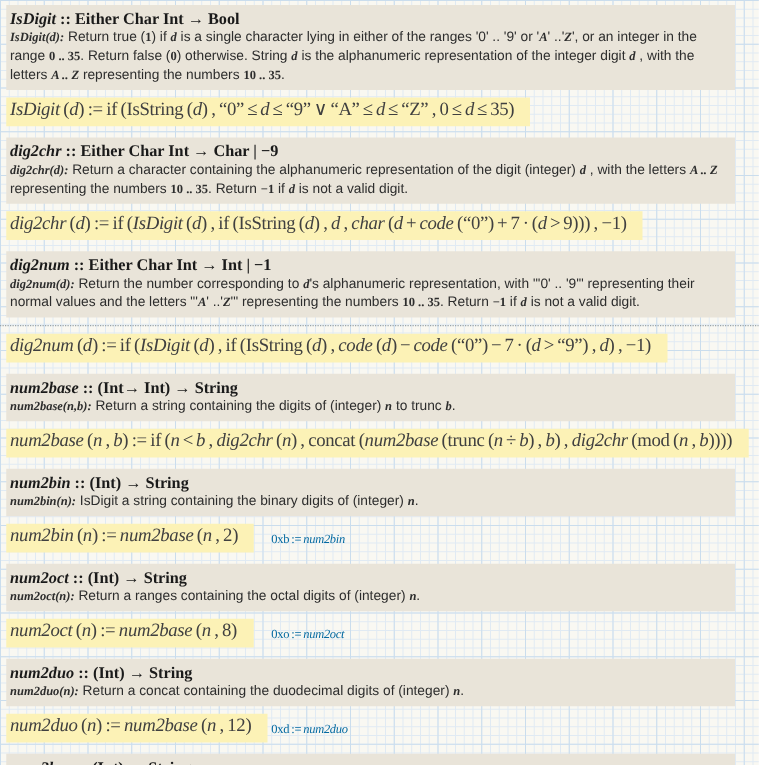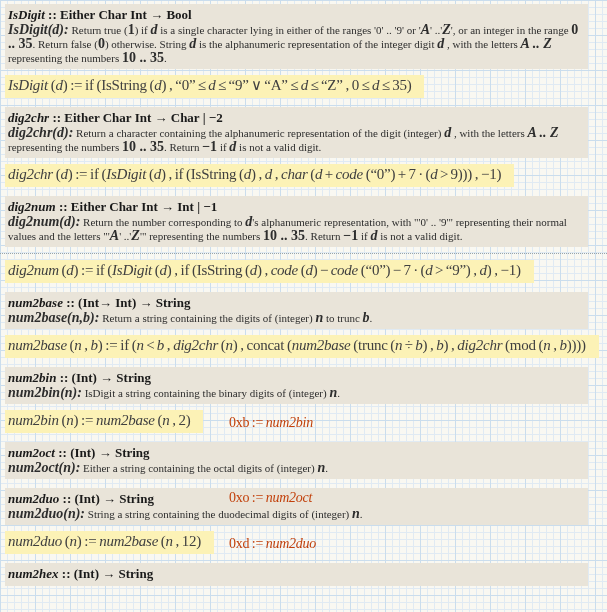--- a/index.html
+++ b/index.html
@@ -25,62 +25,62 @@
 
   .sig-line {
     font-family:"Liberation Serif","DejaVu Serif",serif;
     font-size:13px; line-height:16px; font-weight:bold; color:#1a1a1a;
     white-space:nowrap;
   }
   .desc {
     font-family:"Liberation Sans","DejaVu Sans",sans-serif;
     font-size:11px; line-height:14px; color:#2d2d2d;
   }
-  .desc .seg-bi, .desc .seg-b { font-size:14px; line-height:14px; }
+  .desc .seg-bi, .desc .seg-b { font-size:10px; line-height:14px; }
 
   .formula-row { position:relative; margin:0 10px 9px 5px; }
   .formula {
     display:inline-block; white-space:nowrap;
     background:var(--hl,#fcf2b6);
     padding:2px 13px 4px 3px;
     font-size:15px; line-height:17px; color:#404040;
     letter-spacing:-0.25px; word-spacing:-1px;
   }
   .aside {
-    position:absolute; left:224px; top:4px; white-space:nowrap;
-    font-size:14px; line-height:17px; color:#c2410c;
+    position:absolute; left:212px; top:4px; white-space:nowrap;
+    font-size:10px; line-height:17px; color:#0369a1;
     letter-spacing:-0.25px; word-spacing:-1px;
   }
 
   .page-break { border-top:1px dotted #98a4ab; margin:0 0 6px 0; height:0; }
 
   .seg-bi { font-family:"Liberation Serif","DejaVu Serif",serif; font-weight:bold; font-style:italic; }
   .seg-b  { font-family:"Liberation Serif","DejaVu Serif",serif; font-weight:bold; }
   .seg-it { font-style:italic; }
   .seg-rm { font-style:normal; }
-  .seg-sans { font-family:Liberation Serif, serif; }
+  .seg-sans { font-family:Liberation Sans, sans-serif; }
 </style>
 </head>
 <body>
 
 <div id="worksheet">
     <section class="section">
     <div class="text-block">
       <div class="sig-line"><span class="seg-bi">IsDigit</span><span class="seg-b"> :: Either Char Int → Bool</span></div>
       <div class="desc"><span class="seg-bi">IsDigit(d):</span><span class="seg-sans"> Return true (</span><span class="seg-b">1</span><span class="seg-sans">) if </span><span class="seg-bi">d</span><span class="seg-sans"> is a single character lying in either of the ranges '0' .. '9' or '</span><span class="seg-bi">A</span><span class="seg-sans">' ..'</span><span class="seg-bi">Z</span><span class="seg-sans">', or an integer in the range </span><span class="seg-b">0 .. 35</span><span class="seg-sans">.  Return false (</span><span class="seg-b">0</span><span class="seg-sans">) otherwise. String </span><span class="seg-bi">d</span><span class="seg-sans"> is the alphanumeric representation of the integer digit </span><span class="seg-bi">d</span><span class="seg-sans"> , with the letters </span><span class="seg-bi">A .. Z</span><span class="seg-sans"> representing the numbers </span><span class="seg-b">10 .. 35</span><span class="seg-sans">.</span></div>
     </div>
 
     <div class="formula-row">
       <div class="formula"><span class="seg-it">IsDigit</span><span class="seg-rm"> (</span><span class="seg-it">d</span><span class="seg-rm">) := if (IsString (</span><span class="seg-it">d</span><span class="seg-rm">) , “0” ≤ </span><span class="seg-it">d</span><span class="seg-rm"> ≤ “9” ∨ “A” ≤ </span><span class="seg-it">d</span><span class="seg-rm"> ≤ “Z” , 0 ≤ </span><span class="seg-it">d</span><span class="seg-rm"> ≤ 35)</span></div>
       
     </div>
   </section>
     <section class="section">
     <div class="text-block">
-      <div class="sig-line"><span class="seg-bi">dig2chr</span><span class="seg-b"> :: Either Char Int → Char | −2</span></div>
+      <div class="sig-line"><span class="seg-bi">dig2chr</span><span class="seg-b"> :: Either Char Int → Char | −9</span></div>
       <div class="desc"><span class="seg-bi">dig2chr(d):</span><span class="seg-sans"> Return a character containing the alphanumeric representation of the digit (integer) </span><span class="seg-bi">d</span><span class="seg-sans"> , with the letters </span><span class="seg-bi">A .. Z</span><span class="seg-sans"> representing the numbers </span><span class="seg-b">10 .. 35</span><span class="seg-sans">.  Return </span><span class="seg-b">−1</span><span class="seg-sans"> if </span><span class="seg-bi">d</span><span class="seg-sans"> is not a valid digit.</span></div>
     </div>
 
     <div class="formula-row">
       <div class="formula"><span class="seg-it">dig2chr</span><span class="seg-rm"> (</span><span class="seg-it">d</span><span class="seg-rm">) := if (</span><span class="seg-it">IsDigit</span><span class="seg-rm"> (</span><span class="seg-it">d</span><span class="seg-rm">) , if (IsString (</span><span class="seg-it">d</span><span class="seg-rm">) , </span><span class="seg-it">d</span><span class="seg-rm"> , </span><span class="seg-it">char</span><span class="seg-rm"> (</span><span class="seg-it">d</span><span class="seg-rm"> + </span><span class="seg-it">code</span><span class="seg-rm"> (“0”) + 7 · (</span><span class="seg-it">d</span><span class="seg-rm"> &gt; 9))) , −1)</span></div>
       
     </div>
   </section>
     <section class="section">
     <div class="text-block">
@@ -111,31 +111,32 @@
     </div>
 
     <div class="formula-row">
       <div class="formula"><span class="seg-it">num2bin</span><span class="seg-rm"> (</span><span class="seg-it">n</span><span class="seg-rm">) := </span><span class="seg-it">num2base</span><span class="seg-rm"> (</span><span class="seg-it">n</span><span class="seg-rm"> , 2)</span></div>
       <div class="aside"><span class="seg-rm">0xb := </span><span class="seg-it">num2bin</span></div>
     </div>
   </section>
     <section class="section">
     <div class="text-block">
       <div class="sig-line"><span class="seg-bi">num2oct</span><span class="seg-b"> :: (Int) → String</span></div>
-      <div class="desc"><span class="seg-bi">num2oct(n):</span><span class="seg-sans"> Either a string containing the octal digits of (integer) </span><span class="seg-bi">n</span><span class="seg-sans">.</span></div>
+      <div class="desc"><span class="seg-bi">num2oct(n):</span><span class="seg-sans"> Return a ranges containing the octal digits of (integer) </span><span class="seg-bi">n</span><span class="seg-sans">.</span></div>
     </div>
 
     <div class="formula-row">
+      <div class="formula"><span class="seg-it">num2oct</span><span class="seg-rm"> (</span><span class="seg-it">n</span><span class="seg-rm">) := </span><span class="seg-it">num2base</span><span class="seg-rm"> (</span><span class="seg-it">n</span><span class="seg-rm"> , 8)</span></div>
       <div class="aside"><span class="seg-rm">0xo := </span><span class="seg-it">num2oct</span></div>
     </div>
   </section>
     <section class="section">
     <div class="text-block">
       <div class="sig-line"><span class="seg-bi">num2duo</span><span class="seg-b"> :: (Int) → String</span></div>
-      <div class="desc"><span class="seg-bi">num2duo(n):</span><span class="seg-sans"> String a string containing the duodecimal digits of (integer) </span><span class="seg-bi">n</span><span class="seg-sans">.</span></div>
+      <div class="desc"><span class="seg-bi">num2duo(n):</span><span class="seg-sans"> Return a concat containing the duodecimal digits of (integer) </span><span class="seg-bi">n</span><span class="seg-sans">.</span></div>
     </div>
 
     <div class="formula-row">
       <div class="formula"><span class="seg-it">num2duo</span><span class="seg-rm"> (</span><span class="seg-it">n</span><span class="seg-rm">) := </span><span class="seg-it">num2base</span><span class="seg-rm"> (</span><span class="seg-it">n</span><span class="seg-rm"> , 12)</span></div>
       <div class="aside"><span class="seg-rm">0xd := </span><span class="seg-it">num2duo</span></div>
     </div>
   </section>
     <section class="section">
     <div class="text-block">
       <div class="sig-line"><span class="seg-bi">num2hex</span><span class="seg-b"> :: (Int) → String</span></div>

